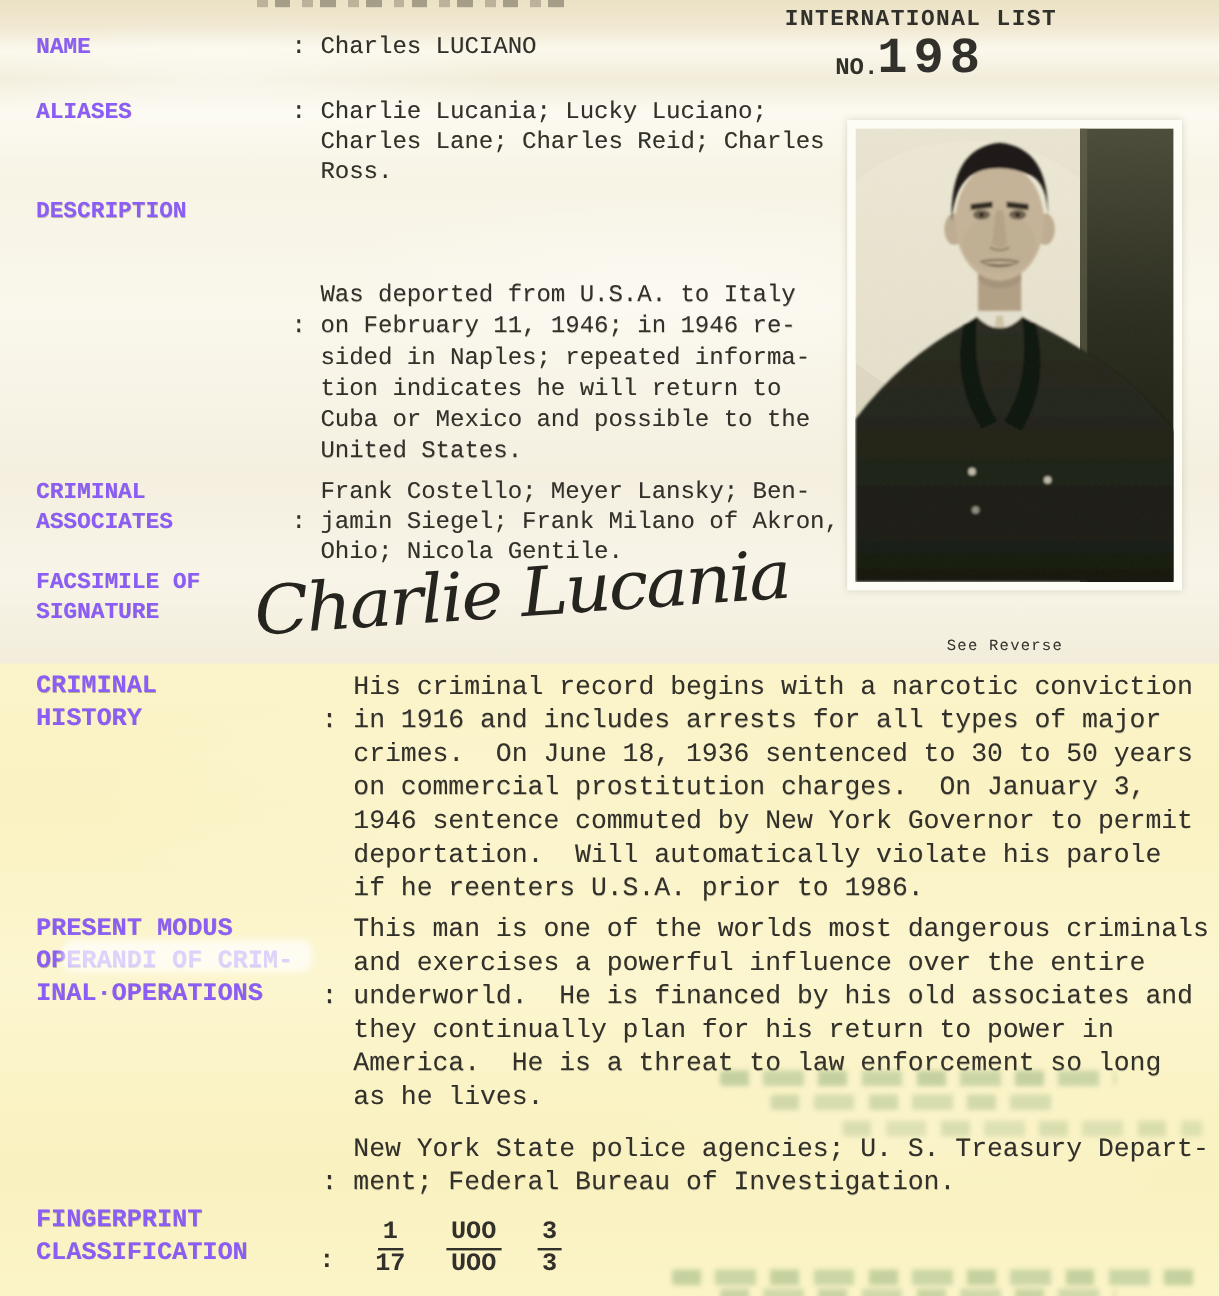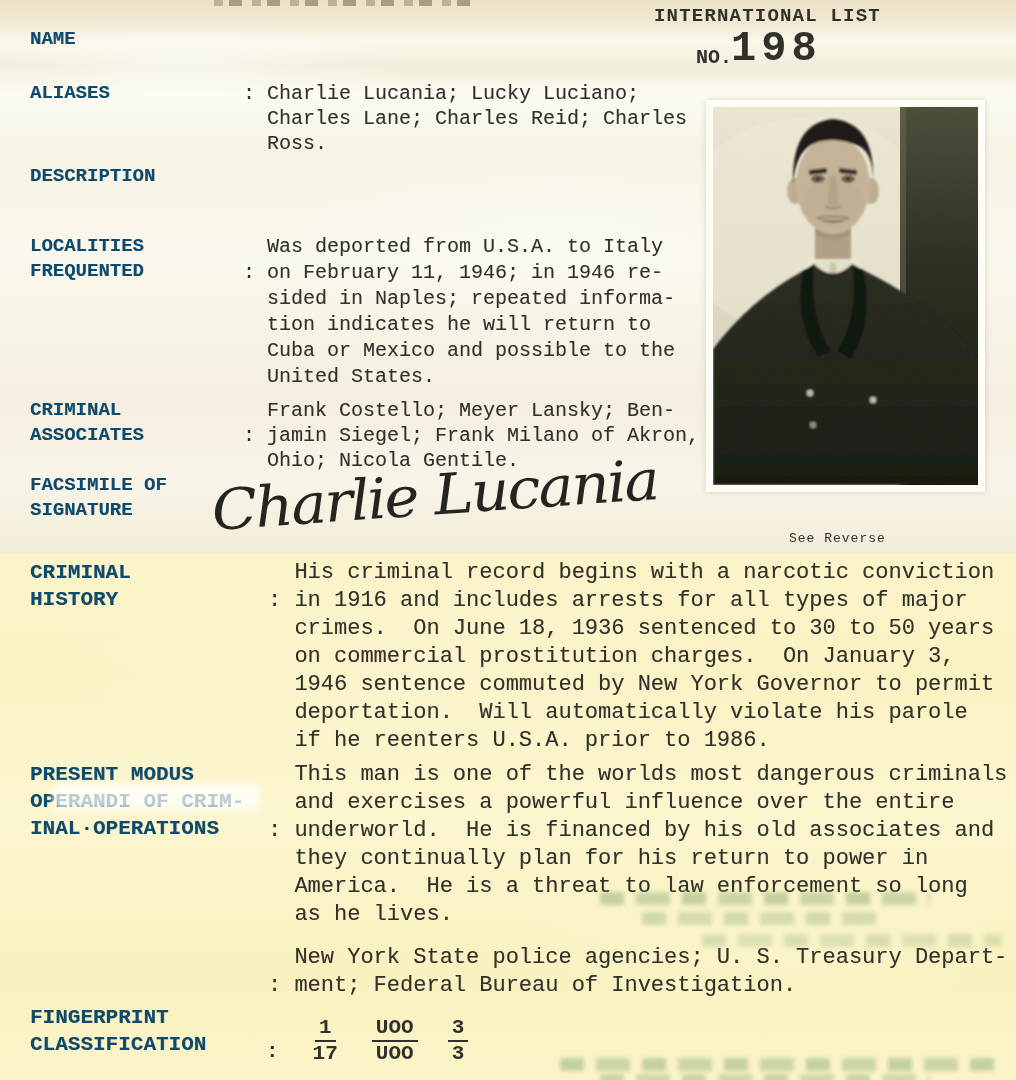--- a/index.html
+++ b/index.html
@@ -12,21 +12,21 @@
       #f7f3e5 150px,#faf7ec 260px,#f4efdf 400px,#f8f4e8 480px,#f2edda 553px);}
   .paper-bottom{position:absolute;top:553px;left:0;width:1016px;height:527px;
     background:linear-gradient(180deg,#fbf4ca 0px,#faf2c2 120px,#fcf6d0 260px,#f9f1bf 420px,#fbf4c8 527px);}
   .mottle{position:absolute;inset:0;pointer-events:none;background:
     radial-gradient(ellipse 340px 70px at 18% 6%,rgba(255,255,255,.45),transparent 70%),
     radial-gradient(ellipse 420px 120px at 55% 22%,rgba(255,255,255,.30),transparent 70%),
     radial-gradient(ellipse 500px 140px at 40% 62%,rgba(255,252,240,.25),transparent 75%),
     radial-gradient(ellipse 380px 90px at 75% 88%,rgba(252,248,220,.30),transparent 75%);}
 
   .mono{font-family:"Liberation Mono","DejaVu Sans Mono",monospace;color:#32302a;white-space:pre;}
-  .label{position:absolute;left:30px;font-weight:bold;color:#0c4a6e;
+  .label{position:absolute;left:30px;font-weight:bold;color:#8b5cf6;
     text-shadow:0.4px 0.4px 0 rgba(60,55,45,.35);}
   .value{position:absolute;text-shadow:0.3px 0.3px 0 rgba(60,55,45,.30);}
   .l-top{font-size:19px;line-height:25px;}
   .v-top{left:243px;font-size:20px;line-height:25px;}
   .l-bot{font-size:21px;line-height:27px;}
   .v-bot{left:268px;font-size:22px;line-height:28px;}
 
   .intl{position:absolute;left:654px;top:5px;font-size:19px;font-weight:bold;letter-spacing:1.2px;}
   .no-label{position:absolute;left:696px;top:46px;font-size:20px;font-weight:bold;}
   .no-value{position:absolute;left:731px;top:25px;font-size:42px;font-weight:bold;letter-spacing:5px;}
@@ -72,30 +72,29 @@
   <div class="paper-bottom"></div>
   <div class="mottle"></div>
 
   <div class="crop-remnant"></div>
 
   <div class="intl mono">INTERNATIONAL LIST</div>
   <div class="no-label mono">NO.</div>
   <div class="no-value mono">198</div>
 
   <div class="label mono l-top" style="top:27px">NAME</div>
+  <div class="value mono v-top" style="top:27px">: Charles LUCIANO</div>
 
   <div class="label mono l-top" style="top:81px">ALIASES</div>
   <div class="value mono v-top" style="top:81px">: Charlie Lucania; Lucky Luciano;
   Charles Lane; Charles Reid; Charles
   Ross.</div>
 
   <div class="label mono l-top" style="top:164px">DESCRIPTION</div>
 
-  <div class="label mono l-top" style="top:234px">LOCALITIES
-FREQUENTED</div>
   <div class="value mono v-top" style="top:234px;line-height:26px">  Was deported from U.S.A. to Italy
 : on February 11, 1946; in 1946 re-
   sided in Naples; repeated informa-
   tion indicates he will return to
   Cuba or Mexico and possible to the
   United States.</div>
 
   <div class="label mono l-top" style="top:398px">CRIMINAL
 ASSOCIATES</div>
   <div class="value mono v-top" style="top:398px">  Frank Costello; Meyer Lansky; Ben-

